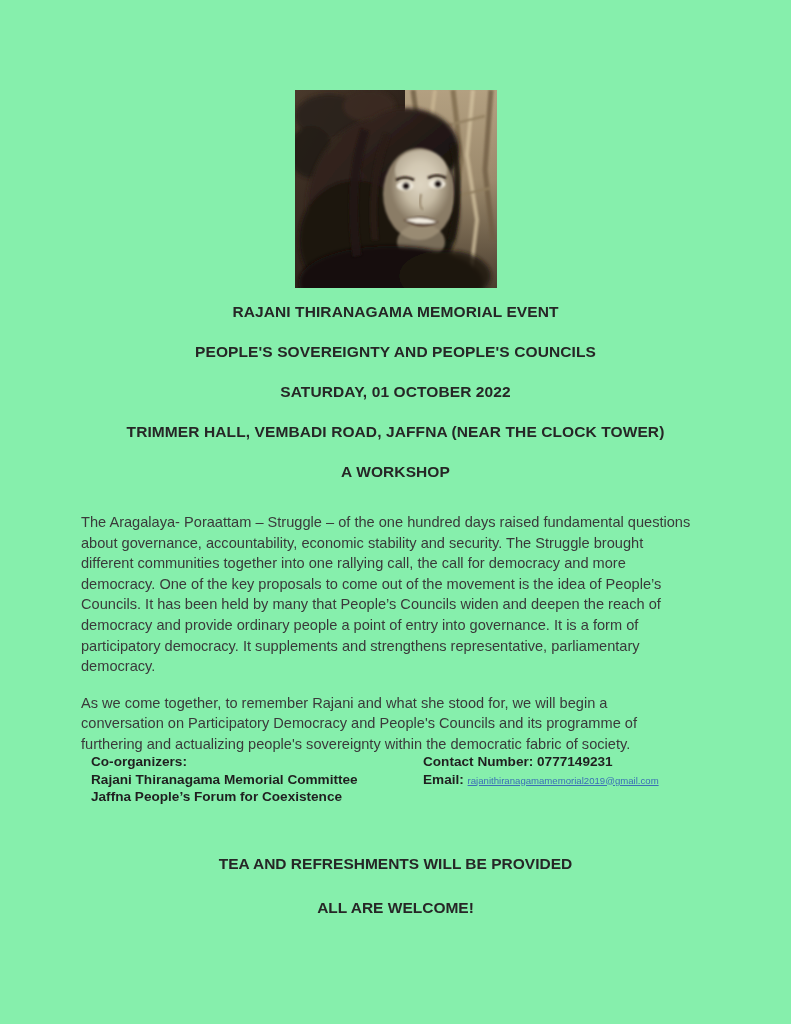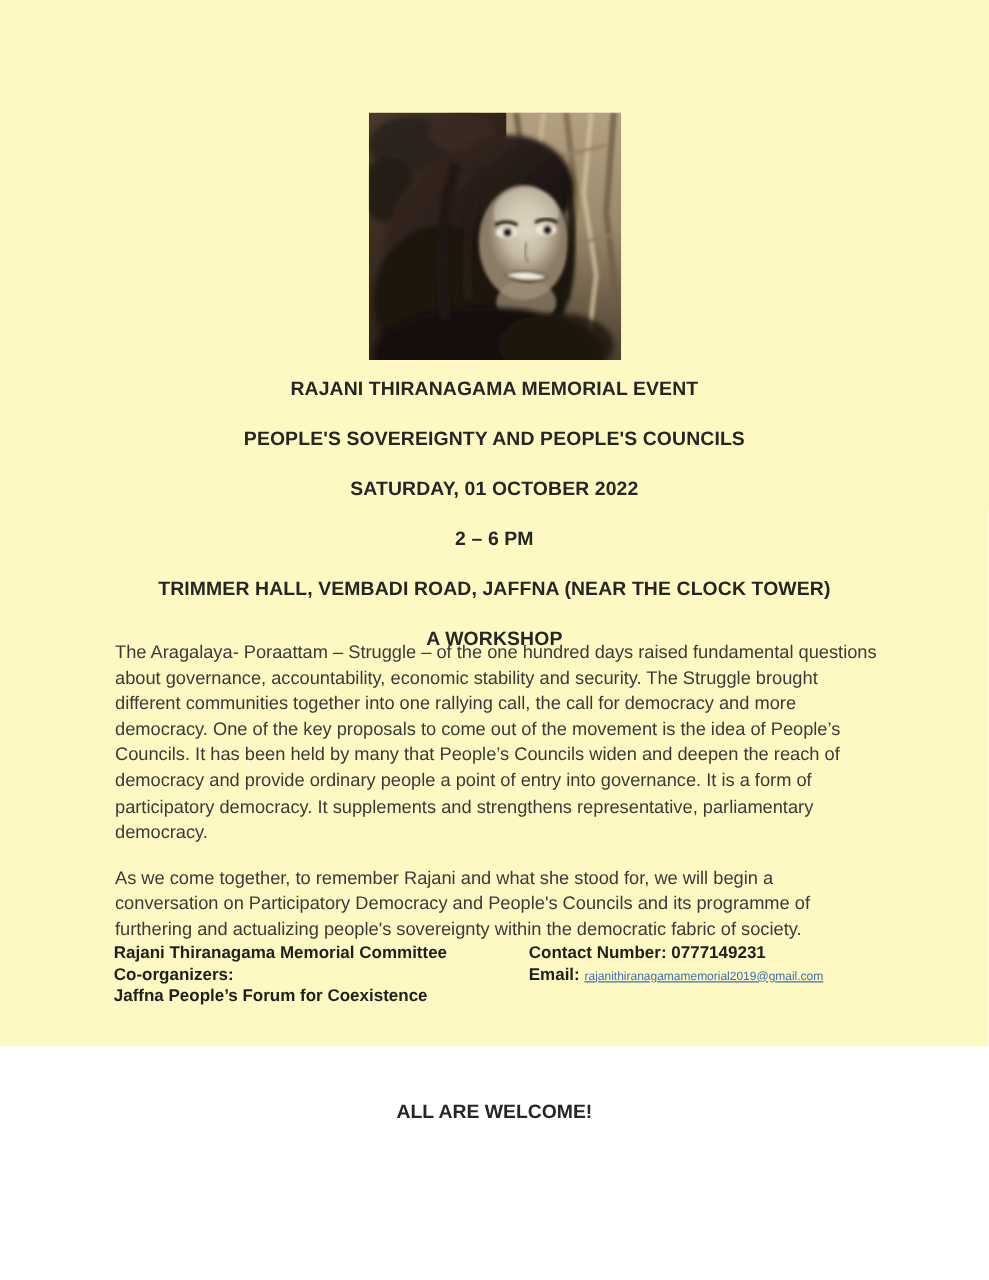--- a/index.html
+++ b/index.html
@@ -11,23 +11,23 @@
     width: 791px;
     height: 1024px;
     position: relative;
     font-family: "Liberation Sans", sans-serif;
     color: #2b2b2b;
     overflow: hidden;
   }
 
   .page {
     width: 791px;
-    height: 837px;
+    height: 1024px;
     position: relative;
-    background: #fef9c3;
+    background: #86efac;
     box-sizing: border-box;
   }
 
   
   .photo-wrap {
     position: absolute;
     left: 295px;
     top: 90px;
     width: 202px;
     height: 198px;
@@ -56,21 +56,21 @@
   .h-event    { font-size: 15.5px; margin: 0 0 22px 0; }
   .h-subject  { font-size: 15.5px; margin: 0 0 22px 0; }
   .h-date     { font-size: 15.5px; margin: 0 0 22px 0; }
   .h-time     { font-size: 15.5px; margin: 0 0 22px 0; }
   .h-venue    { font-size: 15.5px; margin: 16px 0 22px 0; }
   .h-type     { font-size: 15.5px; margin: 0 0 0 0; }
 
   
   .body-text {
     position: absolute;
-    left: 92px;
+    left: 81px;
     top: 512px;
     width: 611px;
   }
   .para {
     font-family: "Liberation Sans", sans-serif;
     font-size: 14.6px;
     line-height: 20.6px;
     color: #3a3a3a;
     margin: 0;
     text-align: left;
@@ -222,42 +222,42 @@
         <path d="M70 40 Q52 96 62 166" stroke="#221812" stroke-width="9" fill="none"></path>
         <path d="M158 54 Q168 100 156 150" stroke="#1e1511" stroke-width="6" fill="none"></path>
       </g>
     </svg>
   </div>
 
   <div class="headings">
     <div class="hline h-event">RAJANI THIRANAGAMA MEMORIAL EVENT</div>
     <div class="hline h-subject">PEOPLE'S SOVEREIGNTY AND PEOPLE'S COUNCILS</div>
     <div class="hline h-date">SATURDAY, 01 OCTOBER 2022</div>
-    <div class="hline h-time">2 – 6 PM</div>
     <div class="hline h-venue">TRIMMER HALL, VEMBADI ROAD, JAFFNA (NEAR THE CLOCK TOWER)</div>
     <div class="hline h-type">A WORKSHOP</div>
   </div>
 
   <div class="body-text">
     <p class="para">The Aragalaya- Poraattam – Struggle – of the one hundred days raised fundamental questions about governance, accountability, economic stability and security. The Struggle brought different communities together into one rallying call, the call for democracy and more democracy. One of the key proposals to come out of the movement is the idea of People’s Councils. It has been held by many that People’s Councils widen and deepen the reach of democracy and provide ordinary people a point of entry into governance. It is a form of participatory democracy. It supplements and strengthens representative, parliamentary democracy.</p>
     <p class="para">As we come together, to remember Rajani and what she stood for, we will begin a conversation on Participatory Democracy and People's Councils and its programme of furthering and actualizing people's sovereignty within the democratic fabric of society.</p>
   </div>
 
   <div class="footer-cols">
     <div class="col-left">
+      <div class="foot-line">Co-organizers:</div>
       <div class="foot-line">Rajani Thiranagama Memorial Committee</div>
-      <div class="foot-line">Co-organizers:</div>
       <div class="foot-line">Jaffna People’s Forum for Coexistence</div>
     </div>
     <div class="col-right">
       <div class="foot-line">Contact Number: 0777149231</div>
       <div class="foot-line email-row">
         <span>Email:</span>
         <a class="email-link" href="#">rajanithiranagamamemorial2019@gmail.com</a>
       </div>
     </div>
   </div>
 
   <div class="closing">
+    <div class="close-line">TEA AND REFRESHMENTS WILL BE PROVIDED</div>
     <div class="close-line second">ALL ARE WELCOME!</div>
   </div>
 
 </div>
 
 </body></html>

